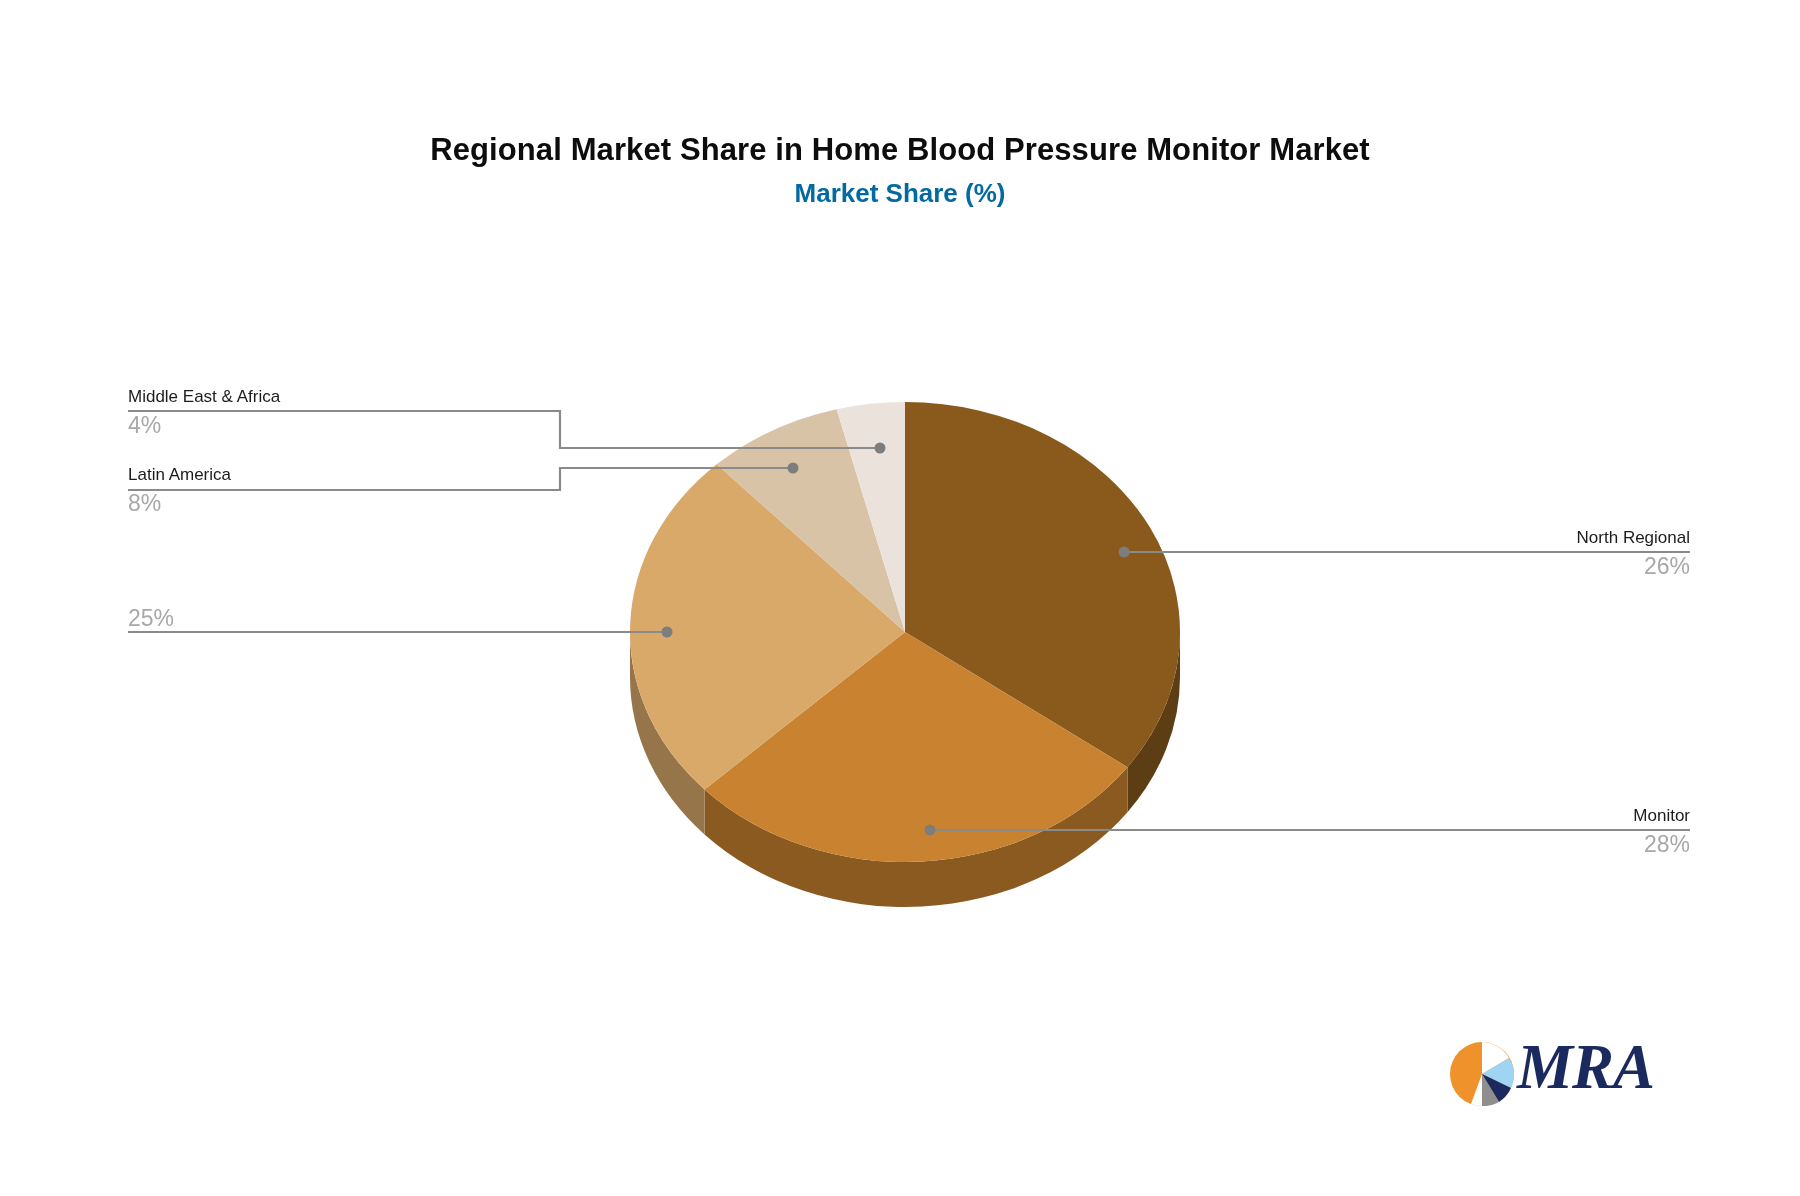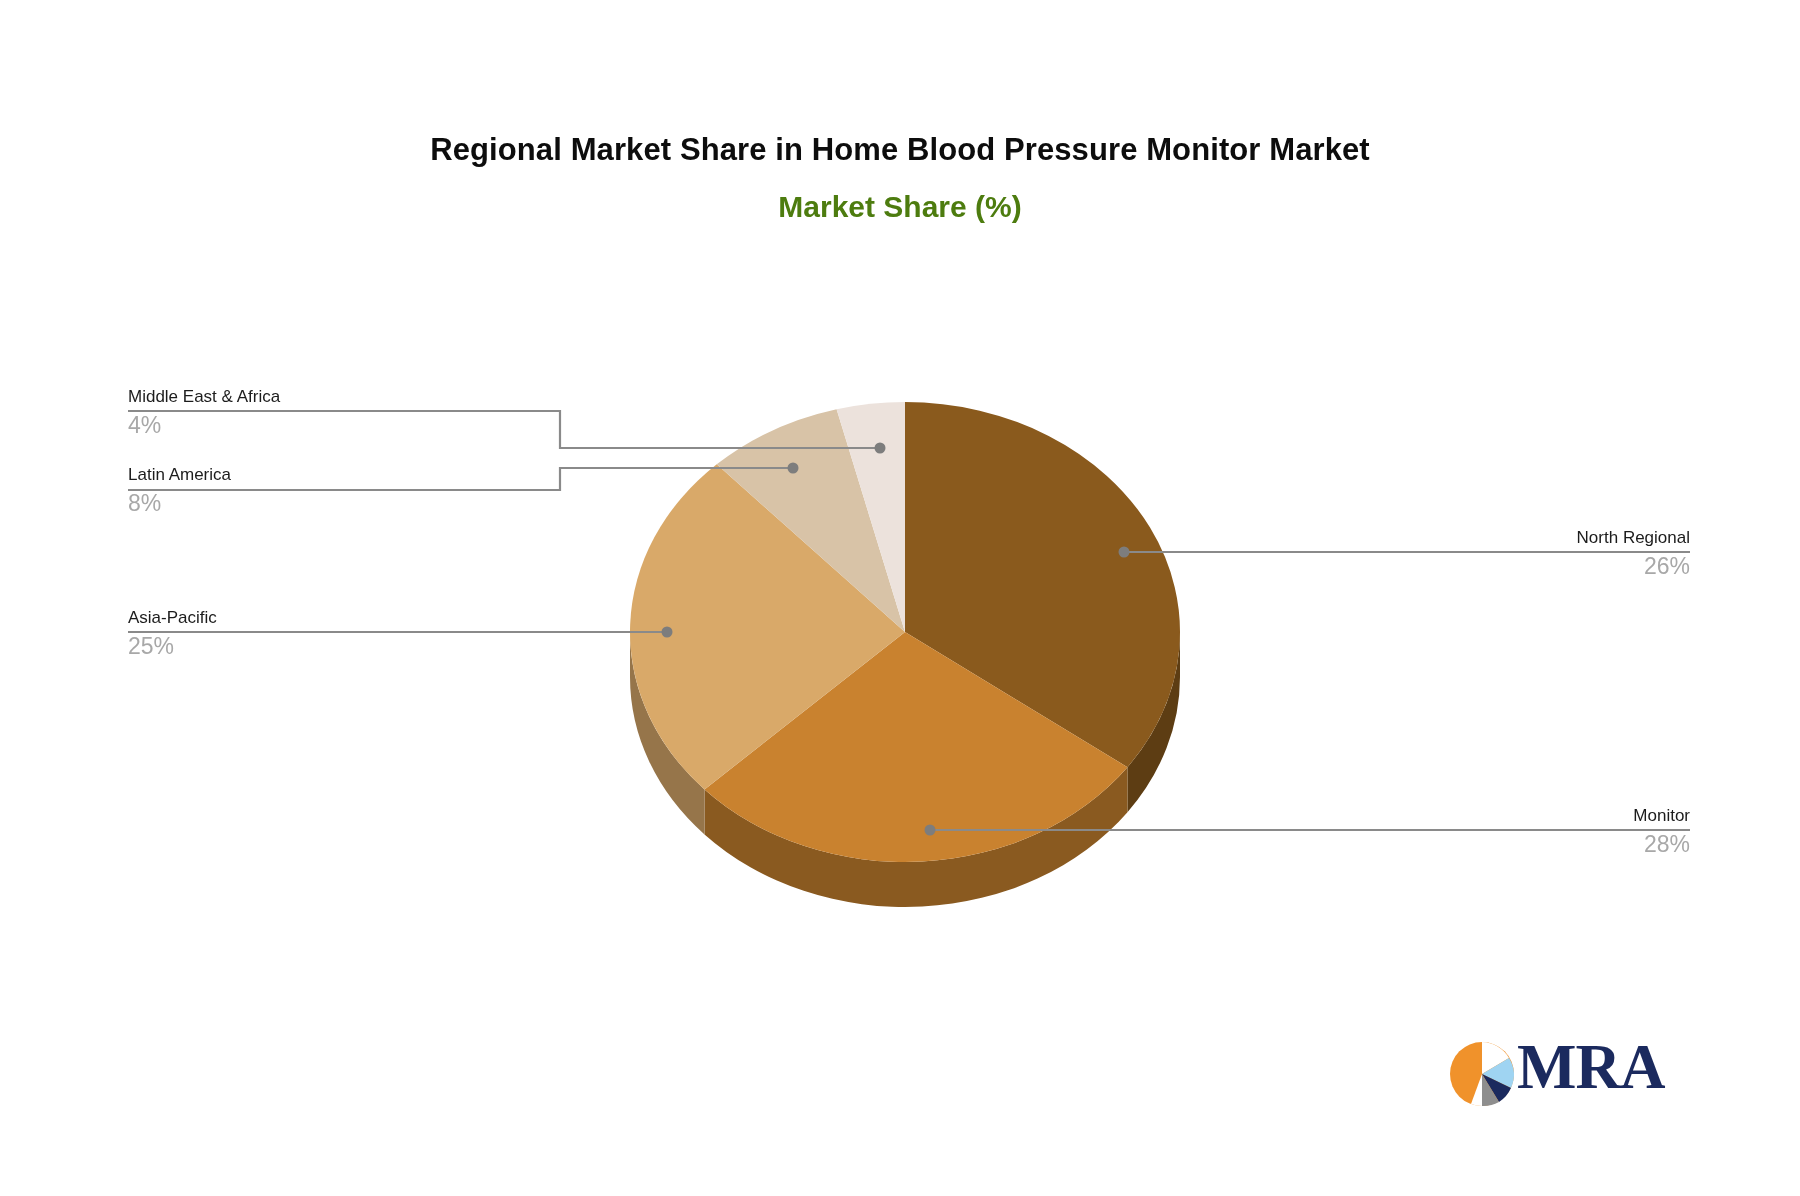--- a/index.html
+++ b/index.html
@@ -28,26 +28,26 @@
     width: 1800px;
     text-align: center;
     font-size: 31px;
     font-weight: bold;
     color: #0d0d0d;
     letter-spacing: 0.1px;
   }
   .subtitle {
     position: absolute;
     left: 0;
-    top: 190px;
+    top: 178px;
     width: 1800px;
     text-align: center;
-    font-size: 30px;
+    font-size: 26px;
     font-weight: bold;
-    color: #4d7c0f;
+    color: #0369a1;
   }
   svg.pie-svg {
     position: absolute;
     left: 0; top: 0;
     width: 1800px;
     height: 1196px;
   }
   .callout {
     position: absolute;
   }
@@ -65,20 +65,21 @@
   }
   .callout.left .cat, .callout.left .val { text-align: left; }
   .callout.right .cat, .callout.right .val { text-align: right; }
 
   .logo-wrap {
     position: absolute;
     left: 1449px;
     top: 1036px;
     width: 220px;
     height: 75px;
+    font-style: italic;
   }
   .logo-text {
     position: absolute;
     left: 68px;
     top: -6px;
     font-family: "Liberation Serif", serif;
     font-size: 63px;
     font-weight: bold;
     color: #1b2a5e;
     letter-spacing: -1px;
@@ -142,21 +143,20 @@
     <div class="cat">Middle East &amp; Africa</div>
     <div class="val">4%</div>
   </div>
 
   <div class="callout left" style="left:128px; top:461px; width:420px;">
     <div class="cat">Latin America</div>
     <div class="val">8%</div>
   </div>
 
   <div class="callout left" style="left:128px; top:604px; width:420px;">
-    <div class="cat">Asia-Pacific</div>
     <div class="val">25%</div>
   </div>
 
   <div class="callout right" style="left:1250px; top:524px; width:440px;">
     <div class="cat">North Regional</div>
     <div class="val">26%</div>
   </div>
 
   <div class="callout right" style="left:1250px; top:802px; width:440px;">
     <div class="cat">Monitor</div>

